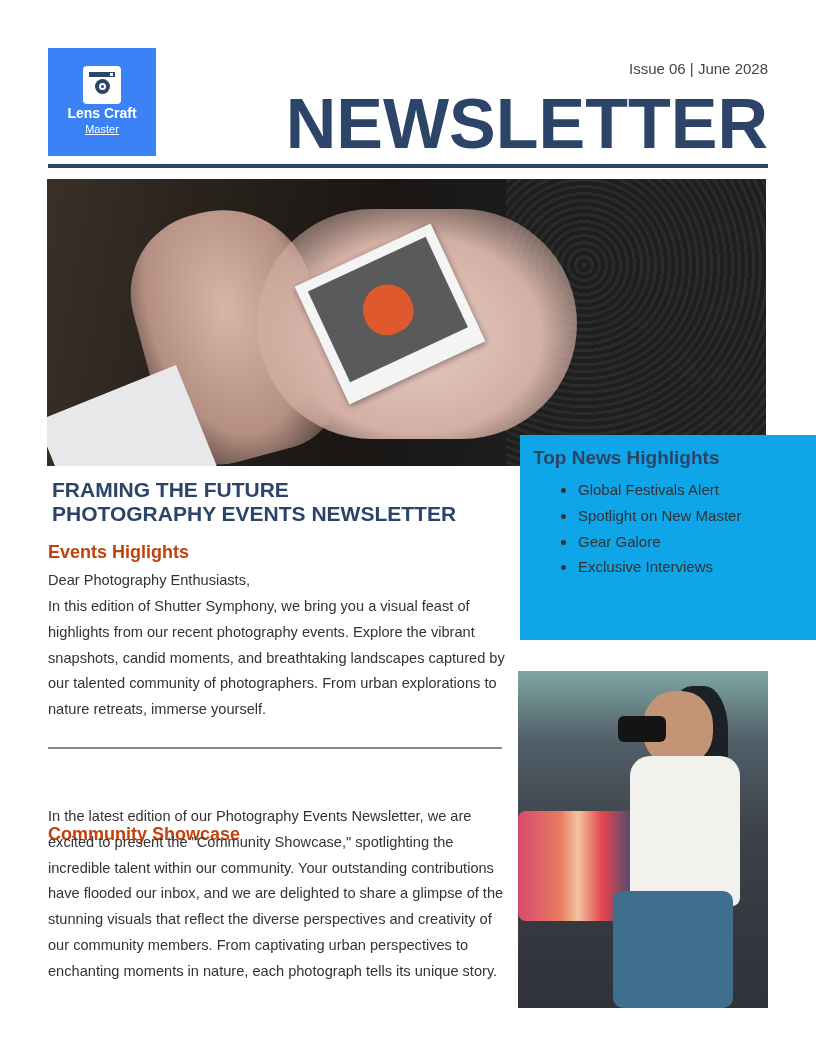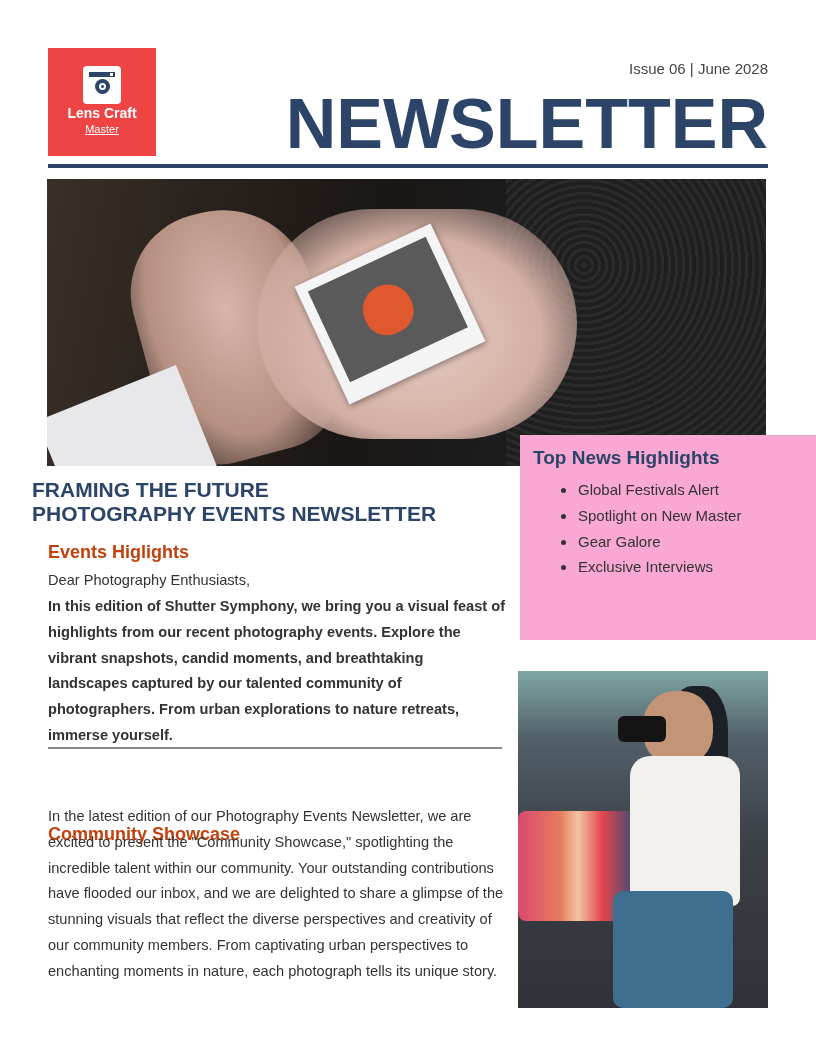--- a/index.html
+++ b/index.html
@@ -1,21 +1,21 @@
 <!DOCTYPE html>
 <html><head>
   <meta charset="utf-8">
   <style>
     * { box-sizing: border-box; margin: 0; padding: 0; }
     html, body { width: 816px; height: 1056px; background: #ffffff; overflow: hidden; }
     body { position: relative; font-family: "Liberation Sans", sans-serif; color: #333333; }
 
     .logo {
       position: absolute; left: 48px; top: 48px; width: 108px; height: 108px;
-      background: #ef4444; color: #ffffff; text-align: center;
+      background: #3b82f6; color: #ffffff; text-align: center;
     }
     .logo-icon {
       position: absolute; left: 35px; top: 18px; width: 38px; height: 38px;
       background: #ffffff; border-radius: 4px;
     }
     .logo-icon .bar { position: absolute; left: 6px; top: 6px; width: 26px; height: 5px; background: #2b4468; }
     .logo-icon .dot { position: absolute; right: 8px; top: 7px; width: 3px; height: 3px; background: #ffffff; }
     .logo-icon .lens {
       position: absolute; left: 12px; top: 13px; width: 15px; height: 15px;
       border-radius: 50%; background: #2b4468;
@@ -69,36 +69,36 @@
       position: absolute; left: 5px; top: 210px; width: 150px; height: 110px; background: #e8e8ea;
       transform: rotate(-22deg);
     }
     .hero .sweater {
       position: absolute; right: 0; top: 0; width: 260px; height: 287px;
       background: repeating-radial-gradient(circle at 30% 30%, #2c2c2c 0 3px, #1f1f1f 3px 7px);
       opacity: 0.9;
     }
 
     .highlights {
-      position: absolute; left: 520px; top: 435px; width: 296px; height: 205px; background: #f9a8d4;
+      position: absolute; left: 520px; top: 435px; width: 296px; height: 205px; background: #0ea5e9;
       padding: 12px 13px;
     }
     .highlights h3 {
       font-size: 19px; font-weight: bold; color: #2b4468; line-height: 22px; margin-bottom: 8px;
     }
     .highlights ul { list-style: none; padding-left: 28px; }
     .highlights li {
       position: relative; font-size: 15px; color: #333333; line-height: 25.8px; padding-left: 17px;
     }
     .highlights li::before {
       content: ""; position: absolute; left: 0; top: 11px; width: 5px; height: 5px; border-radius: 50%; background: #333333;
     }
 
     .main-title {
-      position: absolute; left: 32px; top: 478px; width: 460px;
+      position: absolute; left: 52px; top: 478px; width: 460px;
       font-size: 21px; font-weight: bold; color: #2b4468; line-height: 24px;
     }
     .section-head {
       position: absolute; left: 48px; font-size: 18px; font-weight: bold; color: #c2410c; line-height: 22px;
     }
     .body-text {
       position: absolute; left: 48px; width: 458px; font-size: 14.6px; color: #333333; line-height: 25.8px;
     }
     .rule-mid { position: absolute; left: 48px; top: 747px; width: 454px; height: 2px; background: #8a8a8a; }
 
@@ -169,21 +169,21 @@
   </ul>
 </div>
 
 <div class="main-title">
   <div>FRAMING THE FUTURE</div>
   <div>PHOTOGRAPHY EVENTS NEWSLETTER</div>
 </div>
 
 <div class="section-head" style="top:541px;">Events Higlights</div>
 <div class="body-text" style="top:568px;">Dear Photography Enthusiasts,</div>
-<div class="body-text" style="top:594px;font-weight:bold;">In this edition of Shutter Symphony, we bring you a visual feast of highlights from our recent photography events. Explore the vibrant snapshots, candid moments, and breathtaking landscapes captured by our talented community of photographers. From urban explorations to nature retreats, immerse yourself.</div>
+<div class="body-text" style="top:594px;">In this edition of Shutter Symphony, we bring you a visual feast of highlights from our recent photography events. Explore the vibrant snapshots, candid moments, and breathtaking landscapes captured by our talented community of photographers. From urban explorations to nature retreats, immerse yourself.</div>
 
 <div class="rule-mid"></div>
 
 <div class="section-head" style="top:823px;">Community Showcase</div>
 <div class="body-text" style="top:804px;">In the latest edition of our Photography Events Newsletter, we are excited to present the "Community Showcase," spotlighting the incredible talent within our community. Your outstanding contributions have flooded our inbox, and we are delighted to share a glimpse of the stunning visuals that reflect the diverse perspectives and creativity of our community members. From captivating urban perspectives to enchanting moments in nature, each photograph tells its unique story.</div>
 
 <div class="photo2">
   <div class="seat"></div>
   <div class="hair"></div>
   <div class="head"></div>

